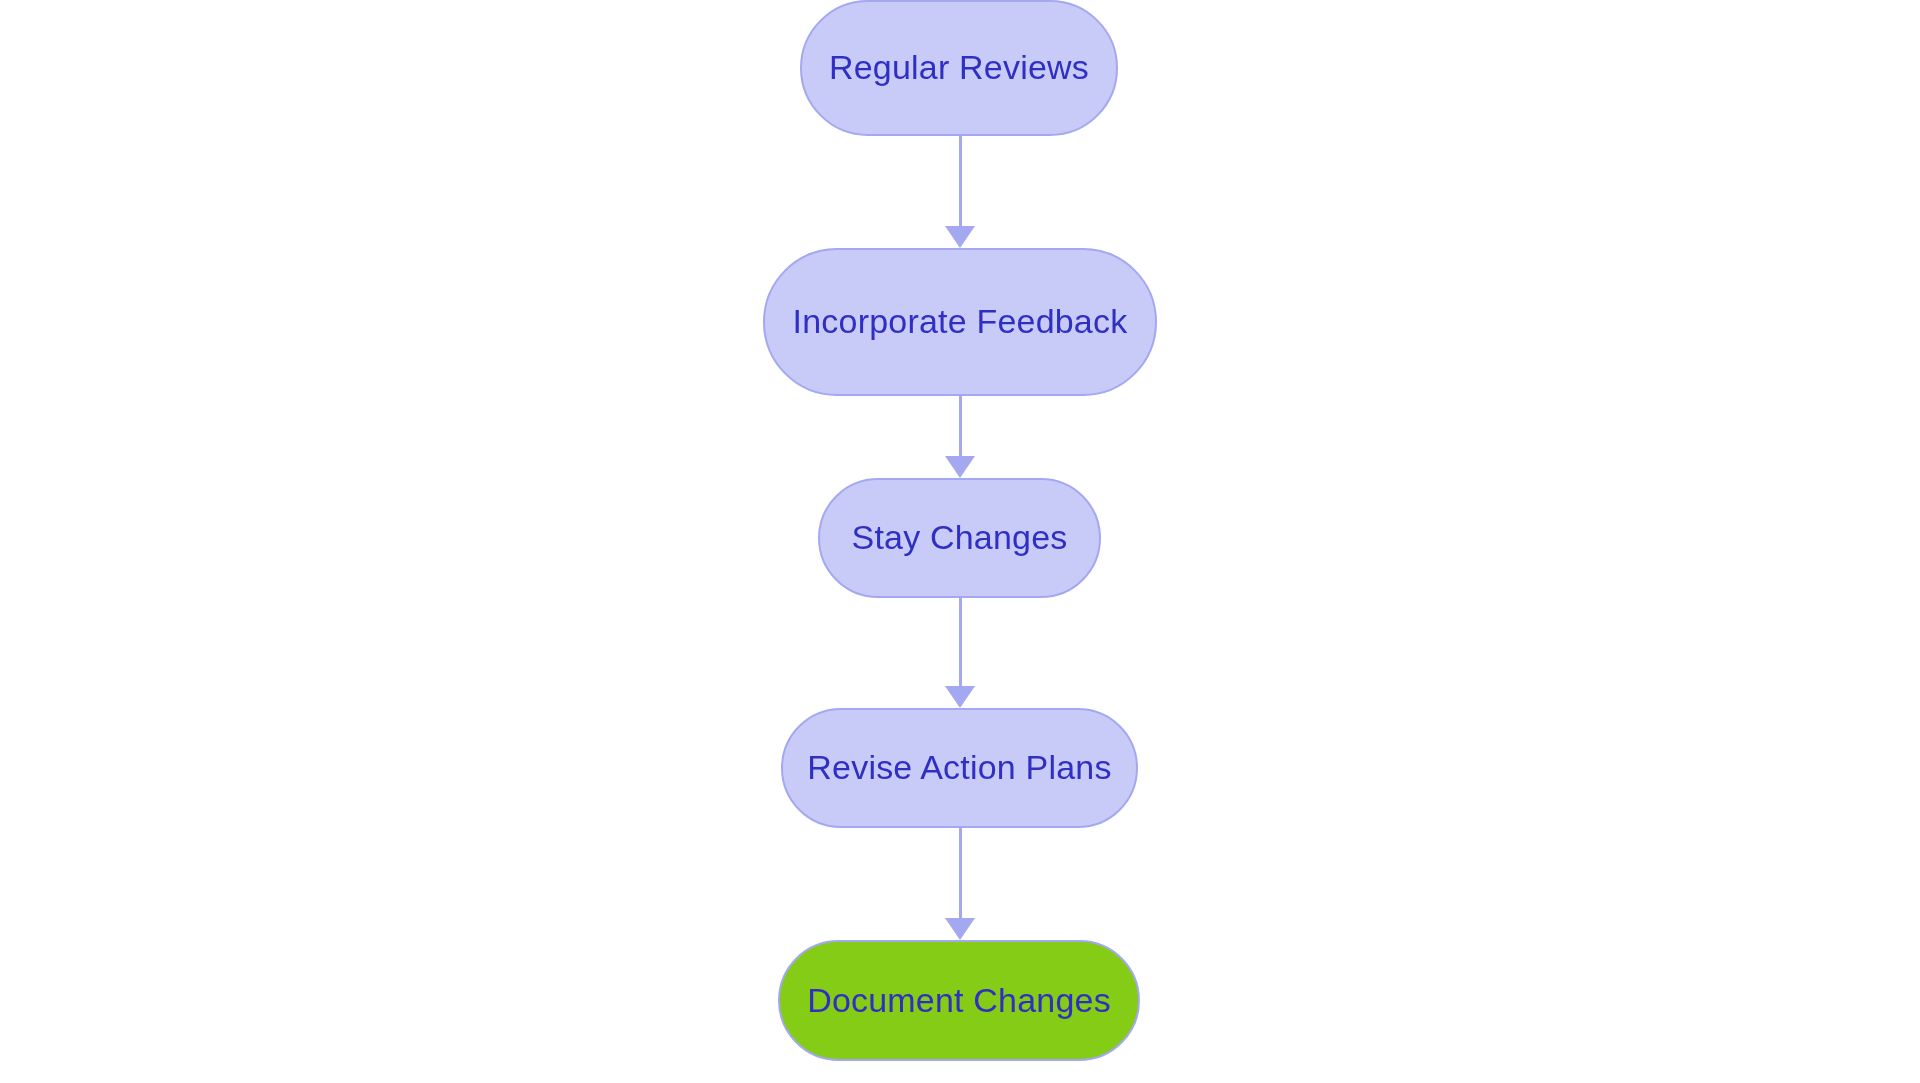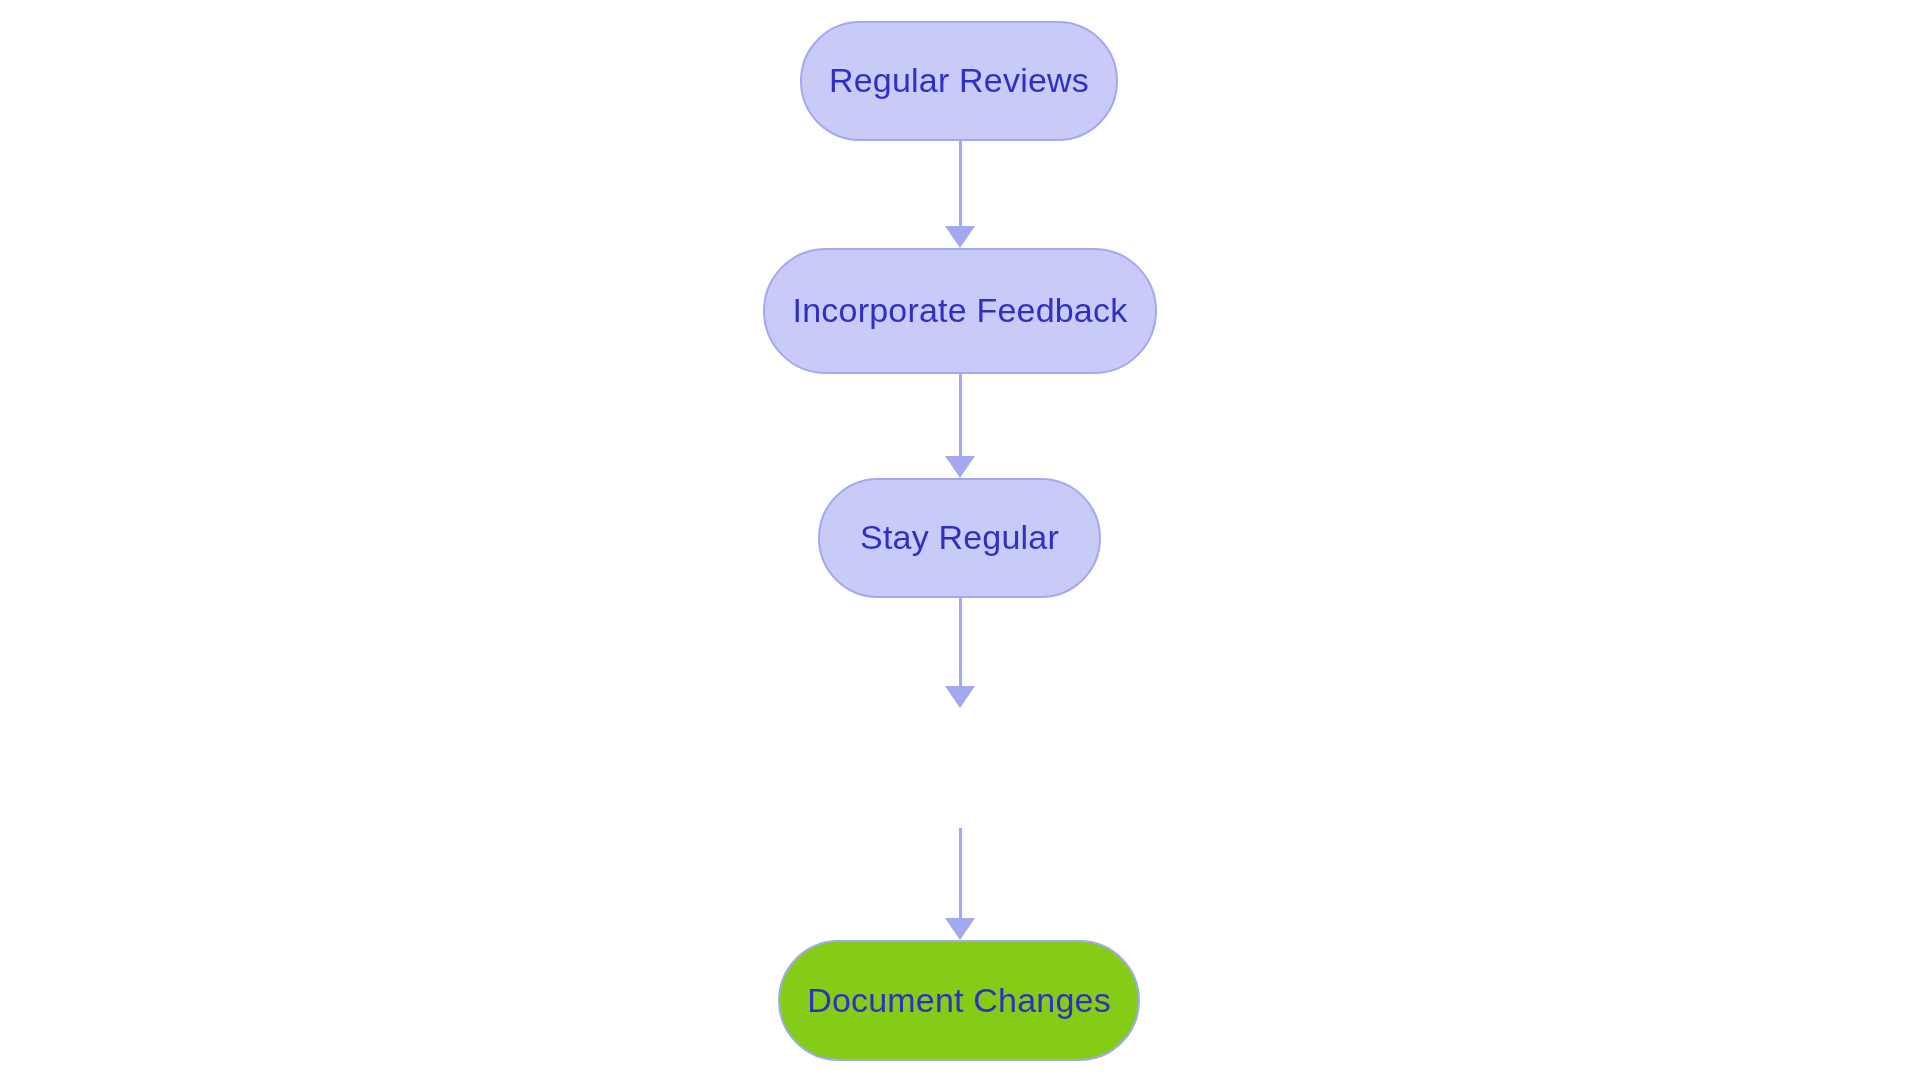--- a/index.html
+++ b/index.html
@@ -76,30 +76,33 @@
   </div>
   <div class="flow-connector" id="conn-2" style="left: 960px; top: 598px;">
     <div class="conn-line" style="height: 88px; width: 3px; left: -1.5px; background: rgb(163, 168, 240);"></div>
     <div class="conn-head" style="top: 88px; border-top-color: rgb(163, 168, 240);"></div>
   </div>
   <div class="flow-connector" id="conn-3" style="left: 960px; top: 828px;">
     <div class="conn-line" style="height: 90px; width: 3px; left: -1.5px; background: rgb(163, 168, 240);"></div>
     <div class="conn-head" style="top: 90px; border-top-color: rgb(163, 168, 240);"></div>
   </div>
 
-  <div class="flow-node" id="node-0" style="left: 800px; top: 0px; width: 318px; height: 120px; background: rgb(200, 203, 248); border-color: rgb(163, 168, 240); margin-top: 21px;">
+  <div class="flow-node" id="node-0" style="left: 800px; top: 0px; width: 318px; height: 136px; background: rgb(200, 203, 248); border-color: rgb(163, 168, 240);">
     <span class="flow-node-label" style="color: rgb(47, 47, 196); font-size: 34px;">Regular Reviews</span>
   </div>
 
-  <div class="flow-node" id="node-1" style="left: 763px; top: 248px; width: 394px; height: 126px; background: rgb(200, 203, 248); border-color: rgb(163, 168, 240); text-align: center;">
+  <div class="flow-node" id="node-1" style="left: 763px; top: 248px; width: 394px; height: 148px; background: rgb(200, 203, 248); border-color: rgb(163, 168, 240); text-align: center;">
     <span class="flow-node-label" style="color: rgb(47, 47, 196); font-size: 34px;">Incorporate Feedback</span>
   </div>
 
   <div class="flow-node" id="node-2" style="left: 818px; top: 478px; width: 283px; height: 120px; background: rgb(200, 203, 248); border-color: rgb(163, 168, 240);">
-    <span class="flow-node-label" style="color: rgb(47, 47, 196); font-size: 34px;">Stay Regular</span>
+    <span class="flow-node-label" style="color: rgb(47, 47, 196); font-size: 34px;">Stay Changes</span>
   </div>
 
+  <div class="flow-node" id="node-3" style="left: 781px; top: 708px; width: 357px; height: 120px; background: rgb(200, 203, 248); border-color: rgb(163, 168, 240);">
+    <span class="flow-node-label" style="color: rgb(47, 47, 196); font-size: 34px;">Revise Action Plans</span>
+  </div>
 
   <div class="flow-node" id="node-4" style="left: 778px; top: 940px; width: 362px; height: 121px; background: #84cc16; border-color: rgb(163, 168, 240);">
     <span class="flow-node-label" style="color: rgb(47, 47, 196); font-size: 34px;">Document Changes</span>
   </div>
 
 </div>
 
 </body></html>

